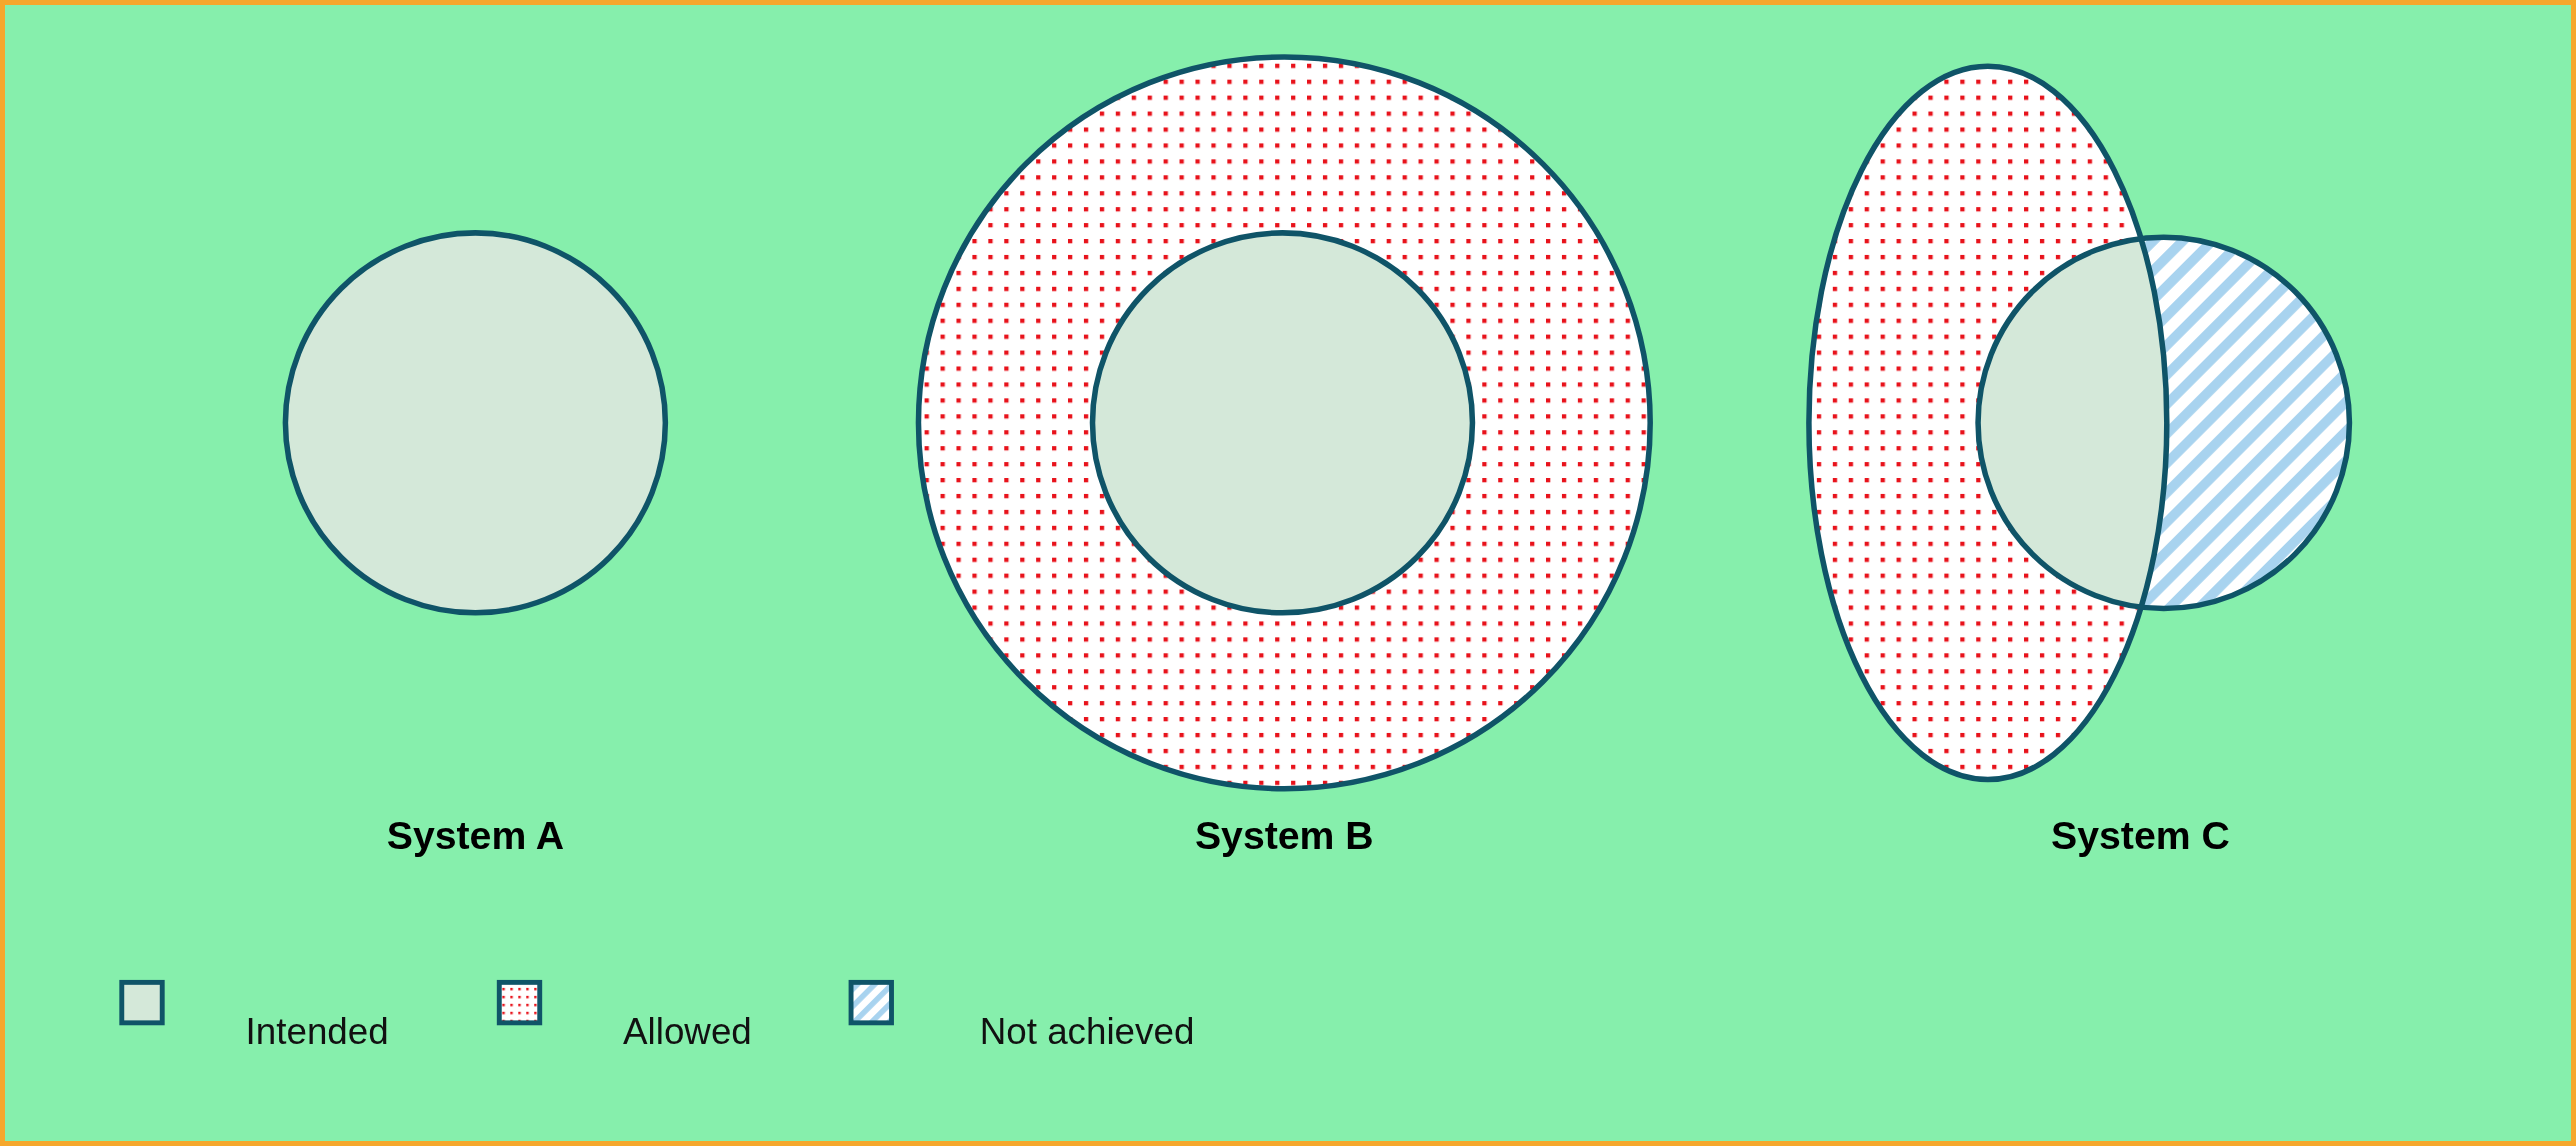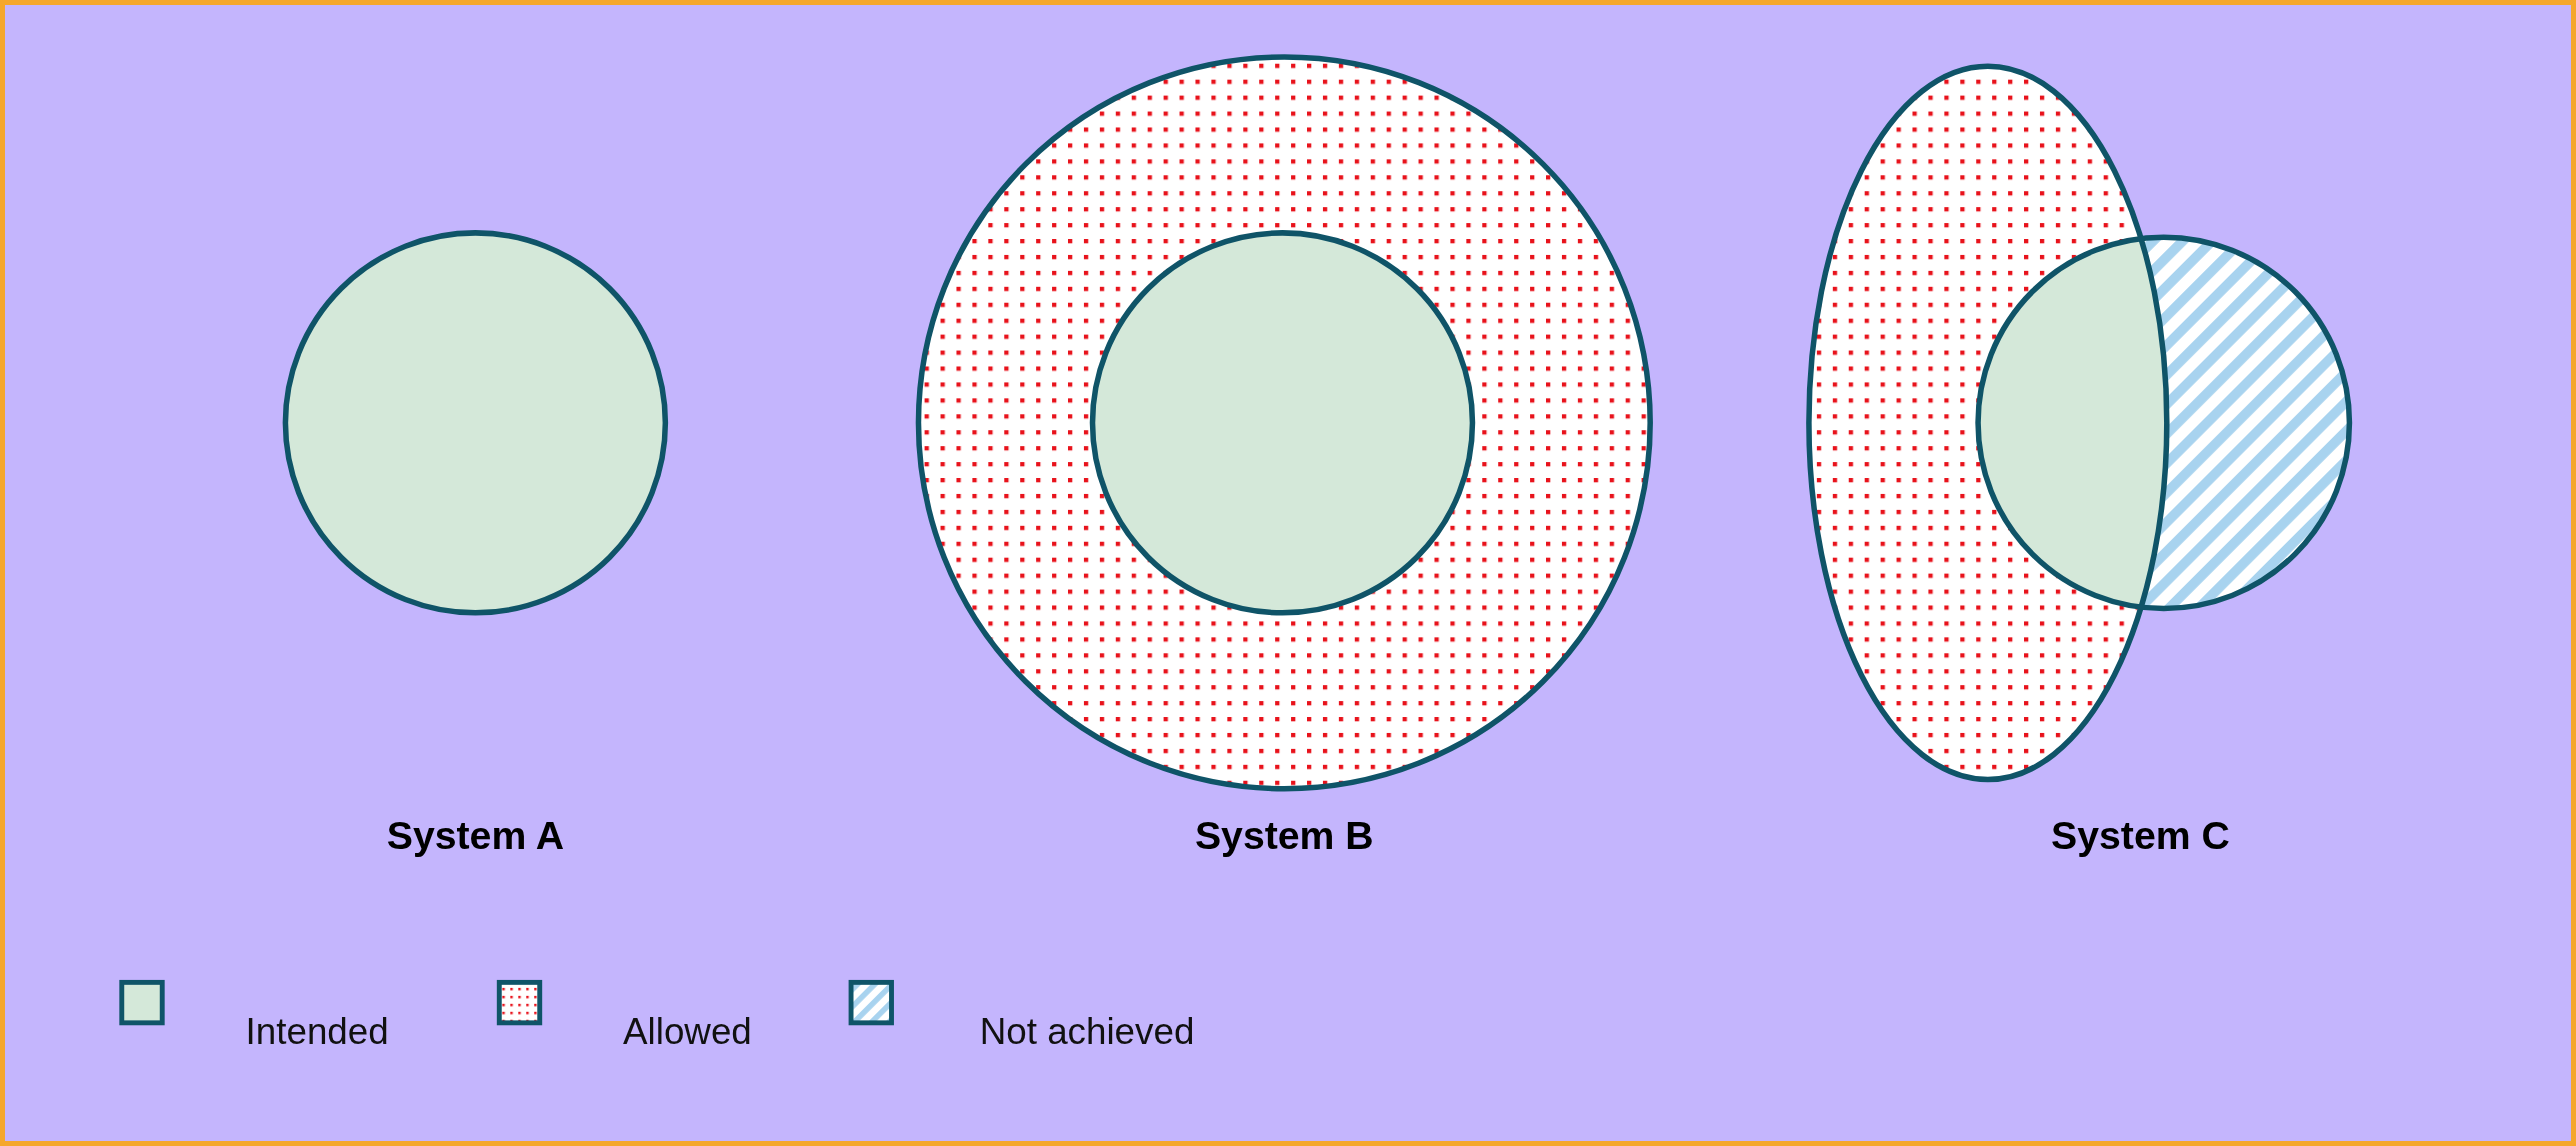--- a/index.html
+++ b/index.html
@@ -7,21 +7,21 @@
     padding: 0;
     background: #ffffff;
   }
   body {
     font-family: "Liberation Sans", sans-serif;
   }
   #page {
     position: relative;
     width: 2576px;
     height: 1146px;
-    background: #c4b5fd;
+    background: #86efac;
     box-sizing: border-box;
     overflow: hidden;
   }
   #frame-border {
     position: absolute;
     left: 0;
     top: 0;
     width: 2576px;
     height: 1146px;
     box-sizing: border-box;

